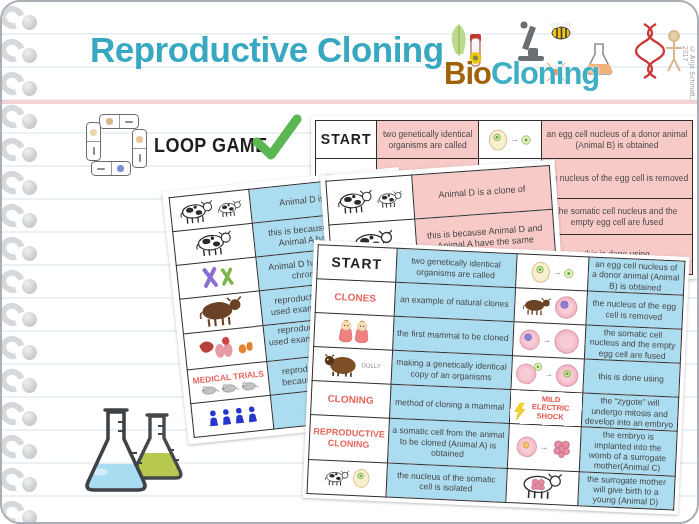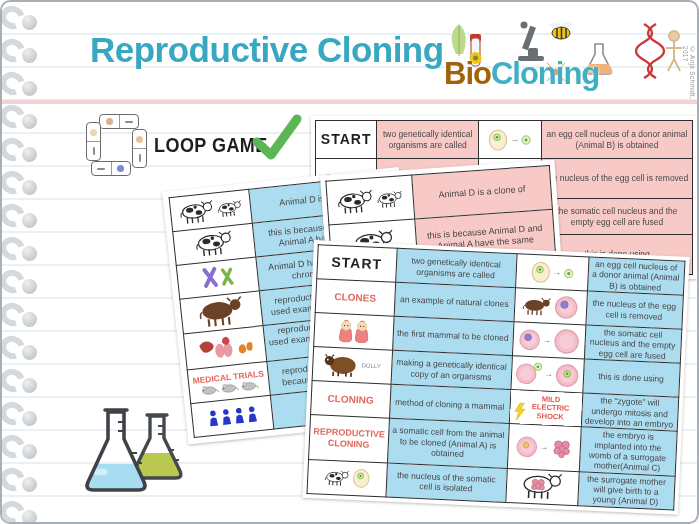--- a/index.html
+++ b/index.html
@@ -1,17 +1,17 @@
 <!DOCTYPE html>
 <html><head>
 <meta charset="utf-8">
 <style>
   html,body{margin:0;padding:0;}
   body{width:699px;height:524px;position:relative;font-family:"Liberation Sans",sans-serif;background:#fff;overflow:hidden;}
-  .page{position:absolute;inset:0;background:#fff;border:2px solid #a9afb5;border-radius:10px;overflow:hidden;box-sizing:border-box;padding-left:8px;}
+  .page{position:absolute;inset:0;background:#fff;border:2px solid #a9afb5;border-radius:20px;overflow:hidden;box-sizing:border-box;padding-left:8px;}
   .rules{position:absolute;inset:0;background:repeating-linear-gradient(180deg,transparent 0px,transparent 31px,#e9f1f5 31px,#e9f1f5 33px);}
   .pinkline{position:absolute;left:0;right:0;top:98px;height:4px;background:#f3d2d5;}
 
   
   .ring{position:absolute;left:-2px;width:40px;height:28px;}
   .ring::before{content:"";position:absolute;left:0;top:0;width:25px;height:23px;border:6px solid #d6d9dc;border-radius:50%;border-right-color:transparent;transform:rotate(28deg);box-sizing:border-box;}
   .ring::after{content:"";position:absolute;left:22px;top:9px;width:15px;height:15px;border-radius:50%;background:radial-gradient(circle at 35% 30%,#eef0f1,#b5babf);}
 
   .title{position:absolute;left:88px;top:28px;font-size:35px;font-weight:bold;color:#38a8c2;letter-spacing:-0.5px;}
 

